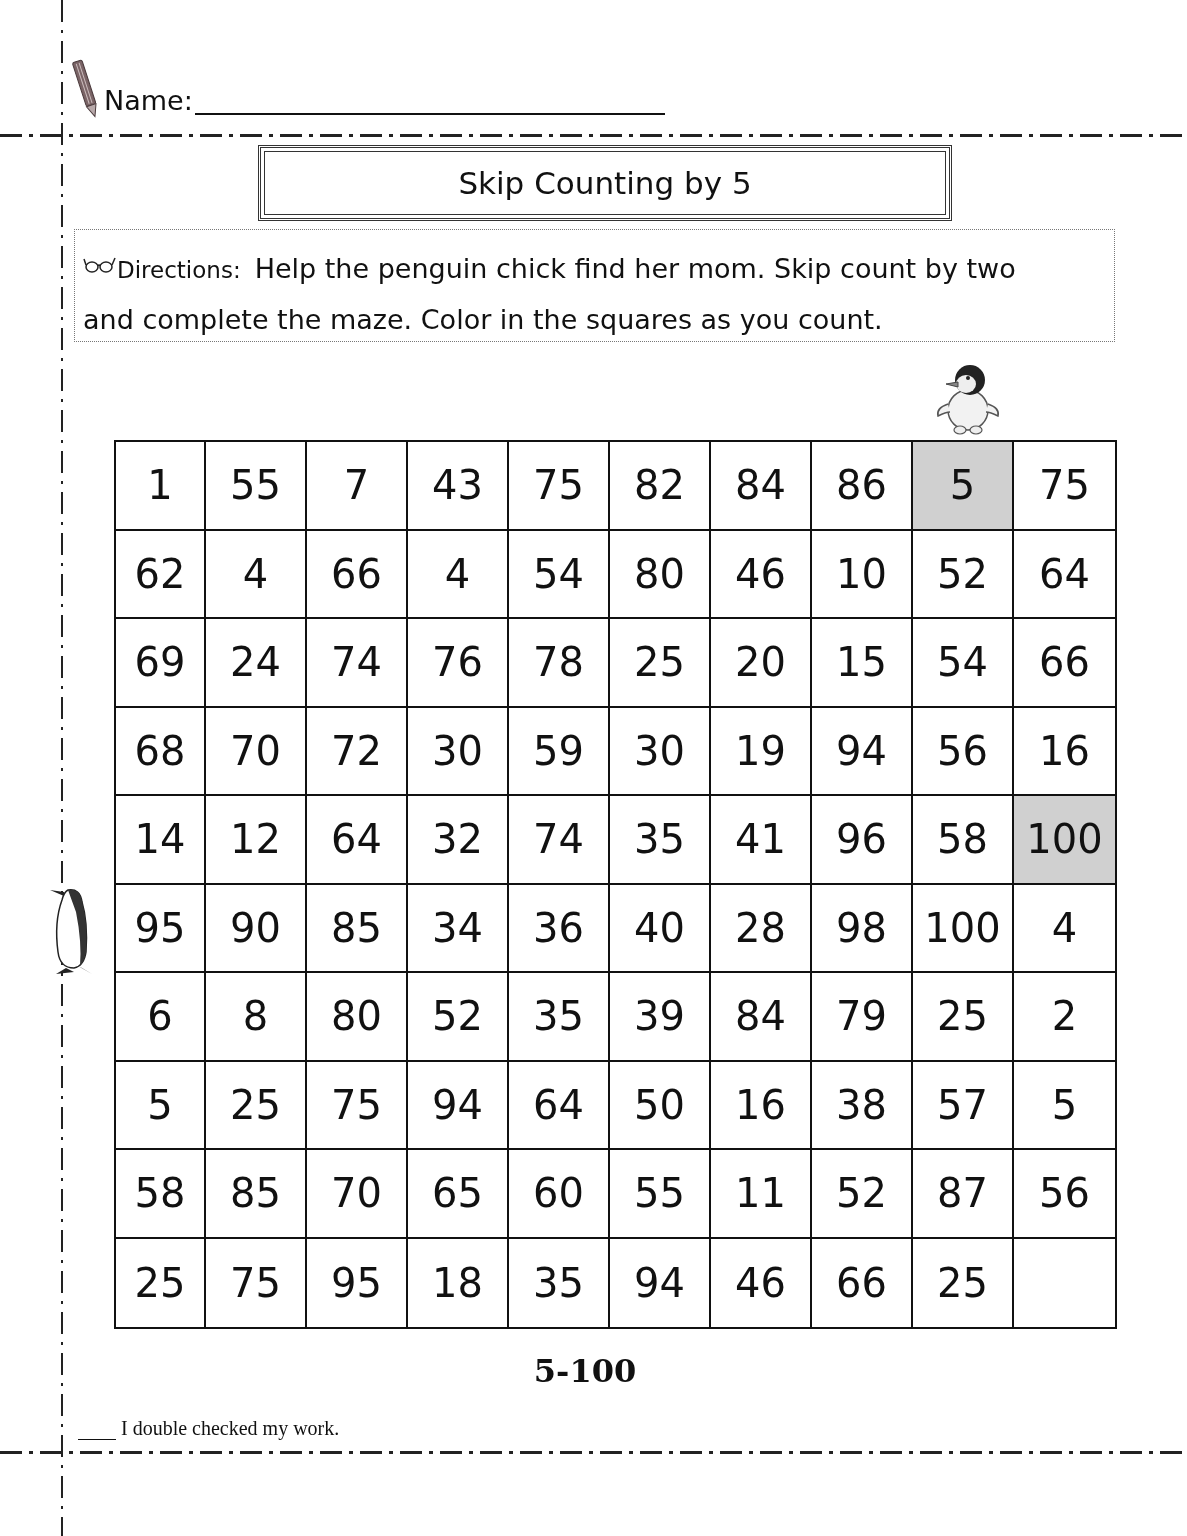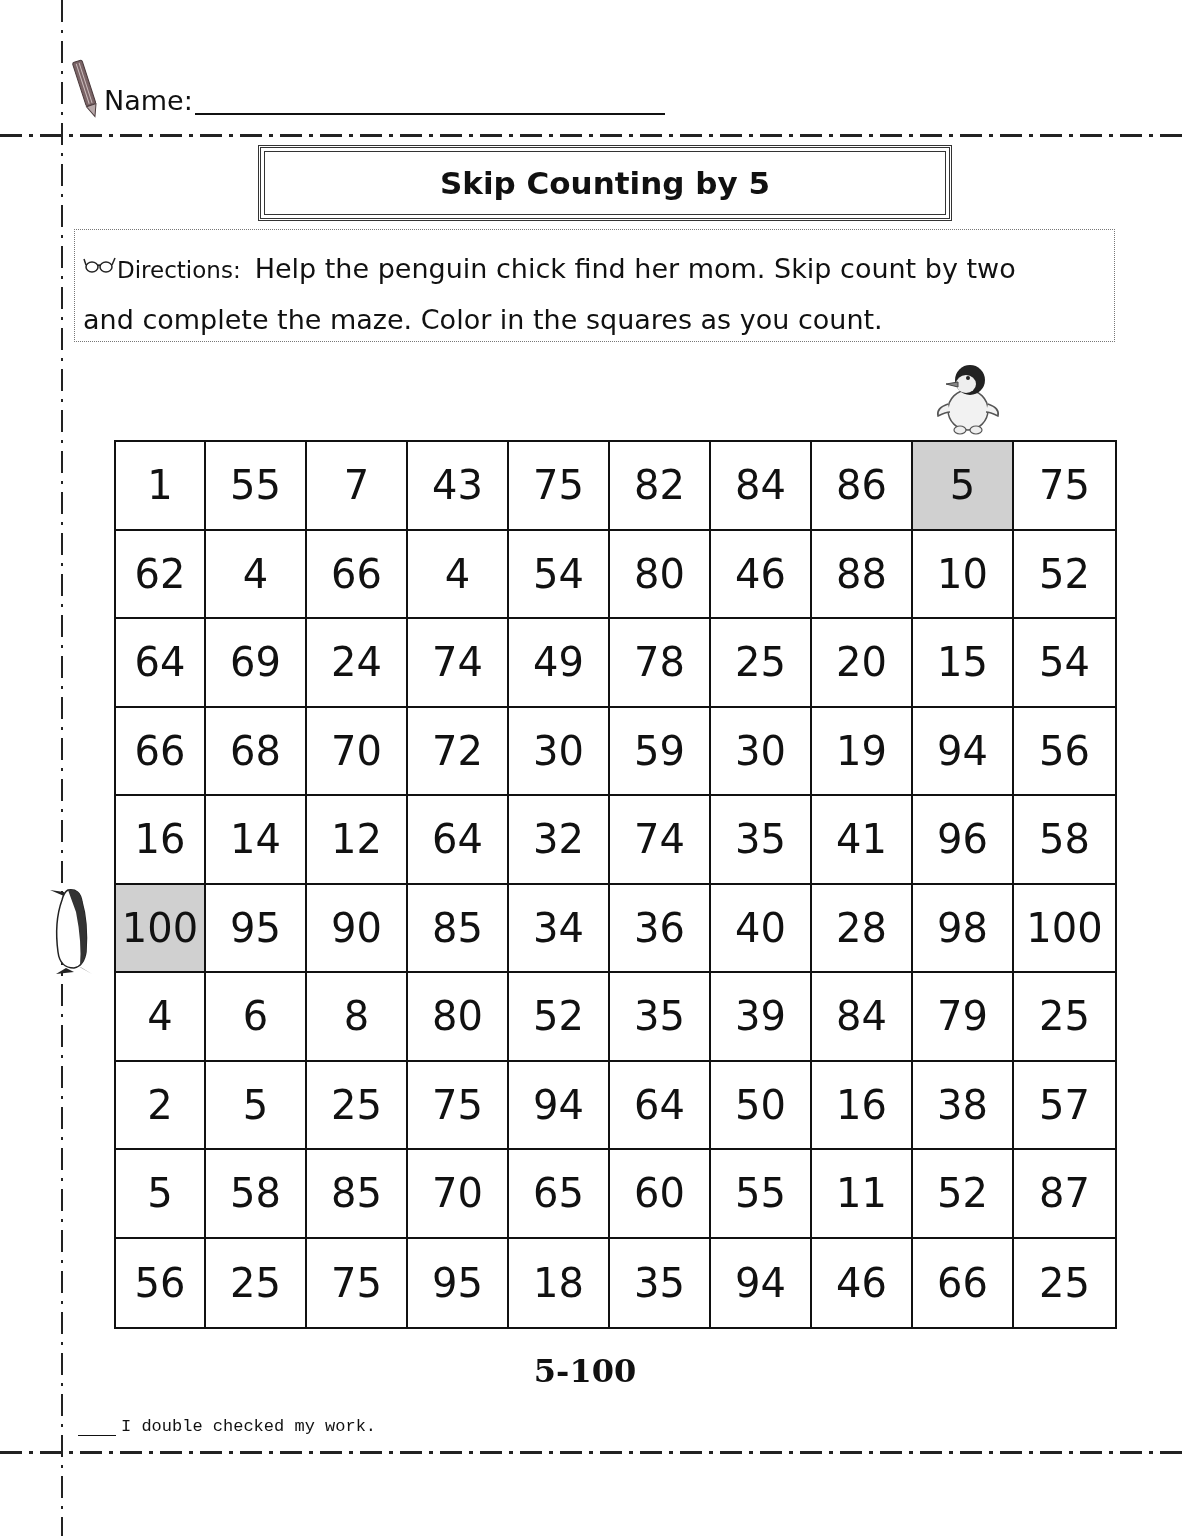--- a/index.html
+++ b/index.html
@@ -6,38 +6,38 @@
   body { width: 1187px; height: 1536px; position: relative; overflow: hidden; font-family: "DejaVu Sans", sans-serif; color: #111; }
   .vline { position: absolute; left: 61px; top: 0; width: 2px; height: 1536px;
     background: repeating-linear-gradient(to bottom, #222 0 22px, transparent 22px 30px, #222 30px 33px, transparent 33px 41px); }
   .hline { position: absolute; left: 0; width: 1187px; height: 3px;
     background: repeating-linear-gradient(to right, #222 0 22px, transparent 22px 29px, #222 29px 33px, transparent 33px 40px); }
   .name-row { position: absolute; left: 72px; top: 50px; height: 70px; display: flex; align-items: flex-end; }
   .pencil { width: 28px; height: 62px; position: relative; margin-right: 4px; }
   .name-label { font-size: 27px; line-height: 1; margin-bottom: 6px; }
   .name-line { width: 470px; height: 2px; background: #111; margin-bottom: 5px; margin-left: 2px; }
   .title-box { position: absolute; left: 258px; top: 145px; width: 694px; height: 76px; border: 3px double #333; box-sizing: border-box;
-    outline: 1px solid #333; outline-offset: -7px; display: flex; align-items: center; justify-content: center; font-weight: bold; }
+    outline: 1px solid #333; outline-offset: -7px; display: flex; align-items: center; justify-content: center; }
   .title-text { font-size: 31px; }
   .dir-box { position: absolute; left: 74px; top: 229px; width: 1041px; height: 113px; border: 1px dotted #777; box-sizing: border-box; padding: 10px 8px; }
   .dir-line { font-size: 27px; line-height: 50px; white-space: nowrap; }
   .dir-label { font-size: 23px; margin-right: 14px; }
   .glasses { display: inline-block; width: 34px; height: 18px; vertical-align: 4px; }
   .chick { position: absolute; left: 928px; top: 360px; width: 80px; height: 76px; }
   .mom { position: absolute; left: 44px; top: 882px; width: 56px; height: 94px; }
   .grid { position: absolute; left: 114px; top: 440px; width: 1003px; height: 889px; border: 2px solid #111; box-sizing: border-box;
     display: grid; grid-template-columns: 90px 101px 101px 101px 101px 101px 101px 101px 101px 101px; grid-template-rows: repeat(10, 1fr); }
   .cell { border-right: 2px solid #111; border-bottom: 2px solid #111; display: flex; align-items: center; justify-content: center;
     font-size: 40px; background: #fff; }
   .cell:nth-child(10n) { border-right: none; }
   .cell:nth-child(n+91) { border-bottom: none; }
   .cell.shaded { background: #d0d0d0; }
   .range { position: absolute; left: 0; width: 1182px; top: 1352px; text-align: center; font-family: "DejaVu Serif", serif; font-weight: bold; font-size: 32px; padding-left: 0; }
   .range span { position: relative; left: -6px; }
-  .check-row { position: absolute; left: 78px; top: 1417px; font-family: Liberation Mono, monospace; font-size: 17px; display: flex; align-items: flex-end; }
+  .check-row { position: absolute; left: 78px; top: 1417px; font-family: Liberation Serif, serif; font-size: 20px; display: flex; align-items: flex-end; }
   .blank { display: inline-block; width: 38px; border-bottom: 1px solid #111; margin-right: 5px; height: 16px; }
 </style>
 </head>
 <body>
 
 <div class="vline"></div>
 <div class="hline" style="top:134px"></div>
 <div class="hline" style="top:1451px"></div>
 
 <div class="name-row">
@@ -109,28 +109,27 @@
     <div class="cell">86</div>
     <div class="cell shaded">5</div>
     <div class="cell">75</div>
     <div class="cell">62</div>
     <div class="cell">4</div>
     <div class="cell">66</div>
     <div class="cell">4</div>
     <div class="cell">54</div>
     <div class="cell">80</div>
     <div class="cell">46</div>
-    <div class="cell">88</div>
     <div class="cell">10</div>
     <div class="cell">52</div>
     <div class="cell">64</div>
     <div class="cell">69</div>
     <div class="cell">24</div>
     <div class="cell">74</div>
-    <div class="cell">49</div>
+    <div class="cell">76</div>
     <div class="cell">78</div>
     <div class="cell">25</div>
     <div class="cell">20</div>
     <div class="cell">15</div>
     <div class="cell">54</div>
     <div class="cell">66</div>
     <div class="cell">68</div>
     <div class="cell">70</div>
     <div class="cell">72</div>
     <div class="cell">30</div>

